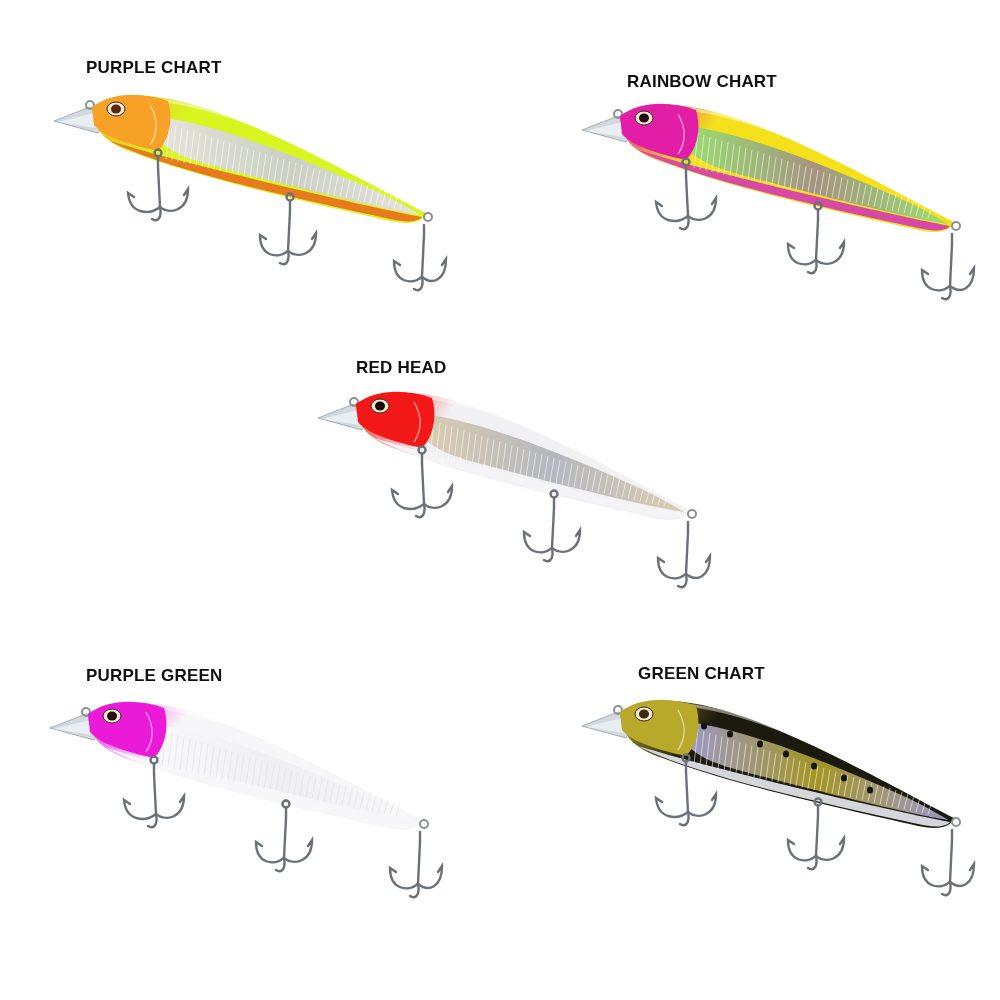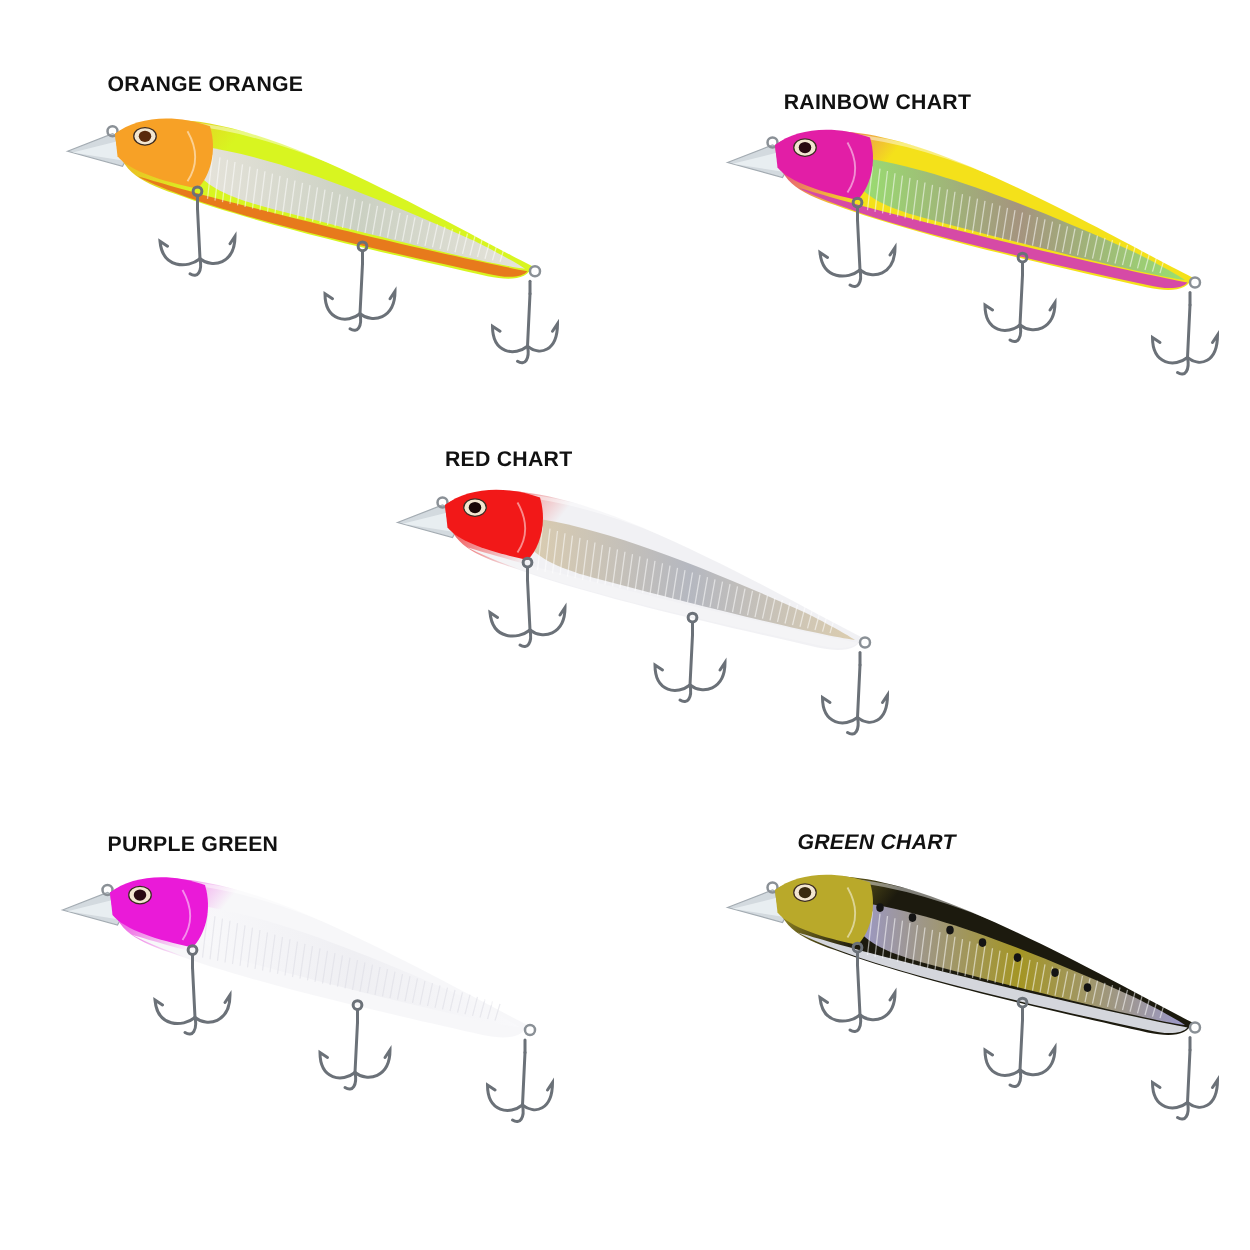--- a/index.html
+++ b/index.html
@@ -9,21 +9,21 @@
       position: absolute; font-family: "Liberation Sans", sans-serif; font-weight: bold;
       font-size: 17px; color: #111111; letter-spacing: 0.2px; white-space: nowrap;
     }
     .lure-svg { position: absolute; overflow: visible; }
   </style>
 </head>
 <body>
 
 <div id="canvas">
     <div class="variant">
-    <div class="variant-label" style="left: 86px; top: 58px;">ORANGE ORANGE</div>
+    <div class="variant-label" style="left: 86px; top: 58px;">PURPLE CHART</div>
     <svg class="lure-svg" width="390" height="215" viewBox="0 0 390 215" style="left: 50px; top: 85px;">
       <defs>
           <linearGradient id="g0" x1="0" y1="0" x2="1" y2="0.3">
             <stop offset="0" stop-color="#f7a126"></stop>
             <stop offset="0.3" stop-color="#d8f520"></stop>
             <stop offset="1" stop-color="#d8f520"></stop>
           </linearGradient>
           <linearGradient id="fg0" x1="0" y1="0" x2="1" y2="0">
             <stop offset="0" stop-color="#e8e2f0"></stop>
             <stop offset="0.5" stop-color="#c9ccd4"></stop>
@@ -217,21 +217,21 @@
       <g transform="translate(374,140)" fill="none" stroke="#6b7178" stroke-width="2.4" stroke-linecap="round">
         <line x1="0" y1="0" x2="0" y2="10"></line>
         <path d="M0 10 L-2 52"></path>
           <path d="M-2 52 C -12 60, -30 58, -30 36 L -24 40"></path>
         <path d="M-2 52 C 8 60, 22 56, 22 34 L 18 40"></path>
           <path d="M-2 52 C 0 62, -4 68, -10 64"></path>
       </g>
     </svg>
   </div>
     <div class="variant">
-    <div class="variant-label" style="left: 356px; top: 358px;">RED CHART</div>
+    <div class="variant-label" style="left: 356px; top: 358px;">RED HEAD</div>
     <svg class="lure-svg" width="390" height="215" viewBox="0 0 390 215" style="left: 314px; top: 382px;">
       <defs>
           <linearGradient id="g2" x1="0" y1="0" x2="1" y2="0.3">
             <stop offset="0" stop-color="#f21818"></stop>
             <stop offset="0.3" stop-color="#f1f1f4"></stop>
             <stop offset="1" stop-color="#f1f1f4"></stop>
           </linearGradient>
           <linearGradient id="fg2" x1="0" y1="0" x2="1" y2="0">
             <stop offset="0" stop-color="#d9c9a8"></stop>
             <stop offset="0.5" stop-color="#aeb1ba"></stop>
@@ -425,21 +425,21 @@
       <g transform="translate(374,140)" fill="none" stroke="#6b7178" stroke-width="2.4" stroke-linecap="round">
         <line x1="0" y1="0" x2="0" y2="10"></line>
         <path d="M0 10 L-2 52"></path>
           <path d="M-2 52 C -12 60, -30 58, -30 36 L -24 40"></path>
         <path d="M-2 52 C 8 60, 22 56, 22 34 L 18 40"></path>
           <path d="M-2 52 C 0 62, -4 68, -10 64"></path>
       </g>
     </svg>
   </div>
     <div class="variant">
-    <div class="variant-label" style="left: 638px; top: 664px; font-style: italic;">GREEN CHART</div>
+    <div class="variant-label" style="left: 638px; top: 664px;">GREEN CHART</div>
     <svg class="lure-svg" width="390" height="215" viewBox="0 0 390 215" style="left: 578px; top: 690px;">
       <defs>
           <linearGradient id="g4" x1="0" y1="0" x2="1" y2="0.3">
             <stop offset="0" stop-color="#b9a92a"></stop>
             <stop offset="0.3" stop-color="#1c1a0e"></stop>
             <stop offset="1" stop-color="#1c1a0e"></stop>
           </linearGradient>
           <linearGradient id="fg4" x1="0" y1="0" x2="1" y2="0">
             <stop offset="0" stop-color="#a9a6e0"></stop>
             <stop offset="0.5" stop-color="#b3a326"></stop>

